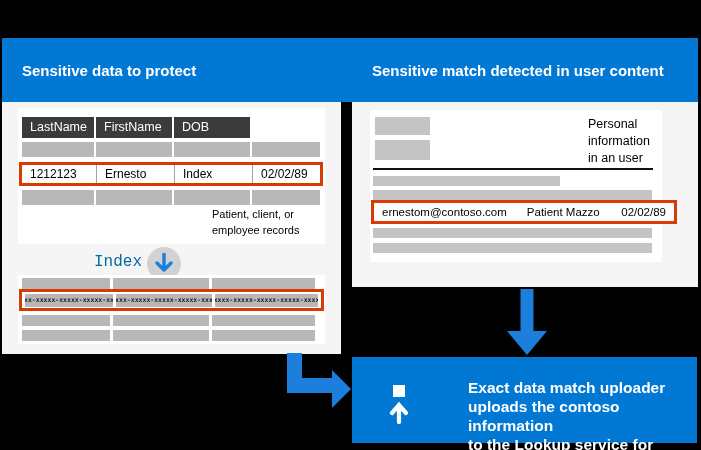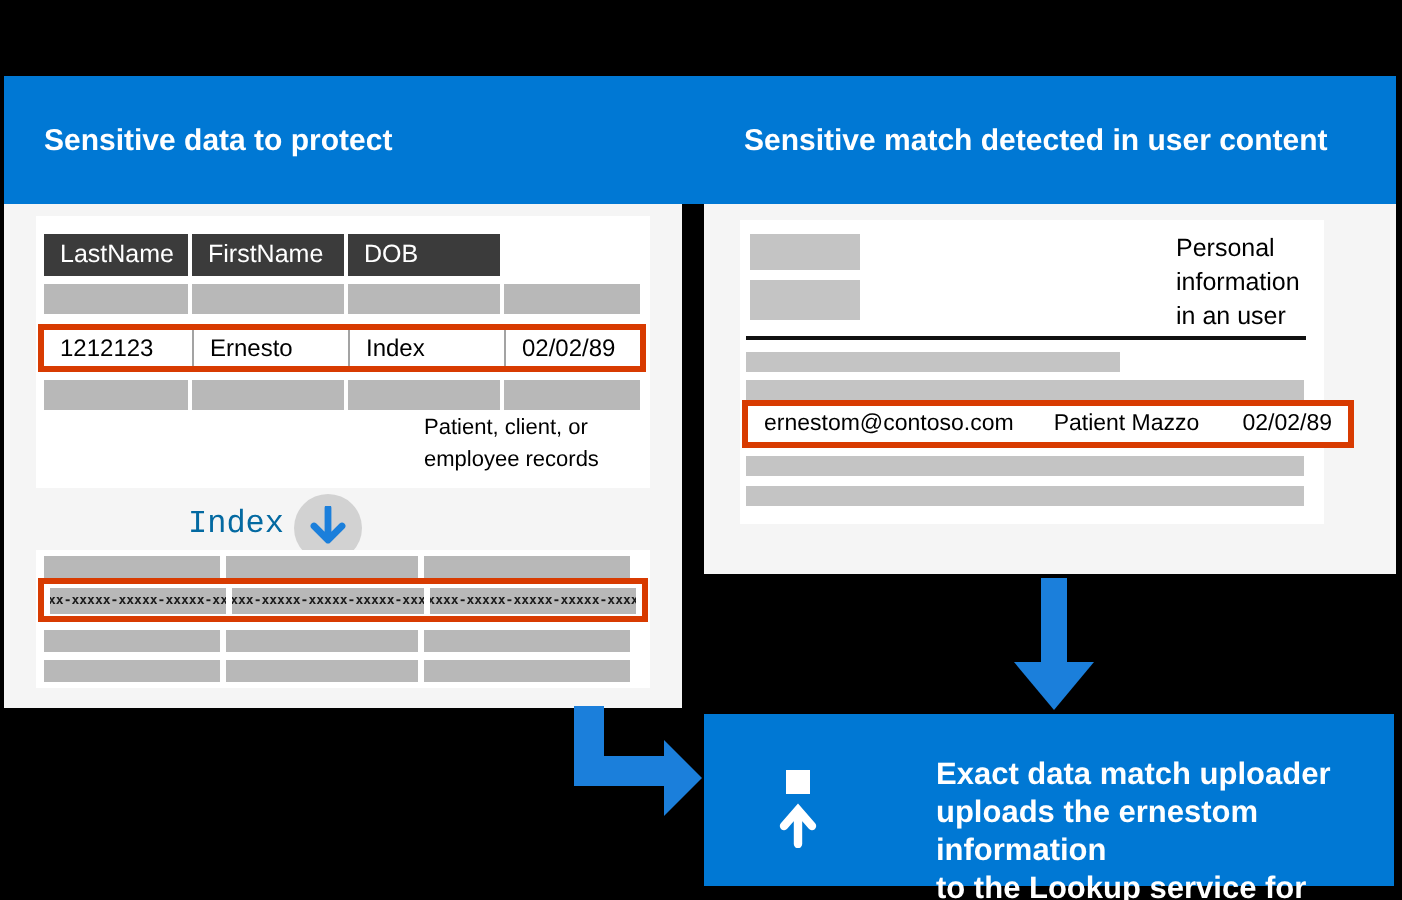--- a/index.html
+++ b/index.html
@@ -175,16 +175,16 @@
   <polygon points="46,17 46,55 65,36" fill="#1b7fdb"></polygon>
 </svg>
 
 <div class="abs uploader">
   <svg class="up-icon" viewBox="0 0 22 40">
     <rect x="5" y="1" width="12" height="12" fill="#fff"></rect>
     <path d="M11 38 L11 22 M4 29 L11 21 L18 29" stroke="#fff" stroke-width="4.2" fill="none" stroke-linecap="round" stroke-linejoin="miter"></path>
   </svg>
   <div class="uploader-text">
     <div>Exact data match uploader</div>
-    <div>uploads the ernestom information</div>
+    <div>uploads the contoso information</div>
     <div>to the Lookup service for matching</div>
   </div>
 </div>
 
 </body></html>

